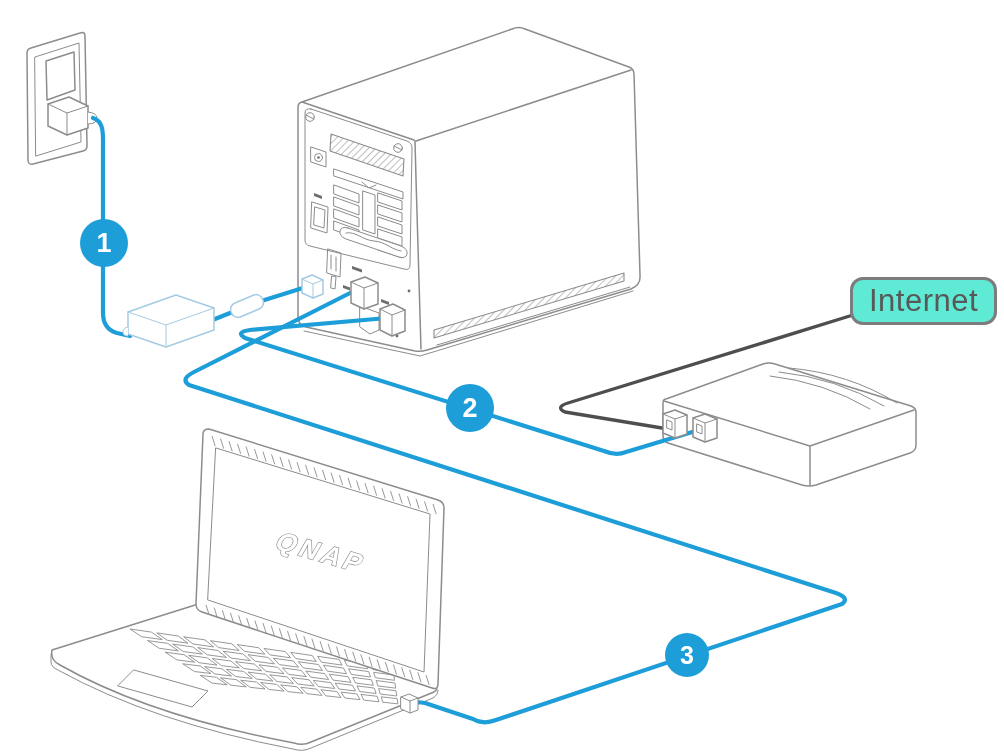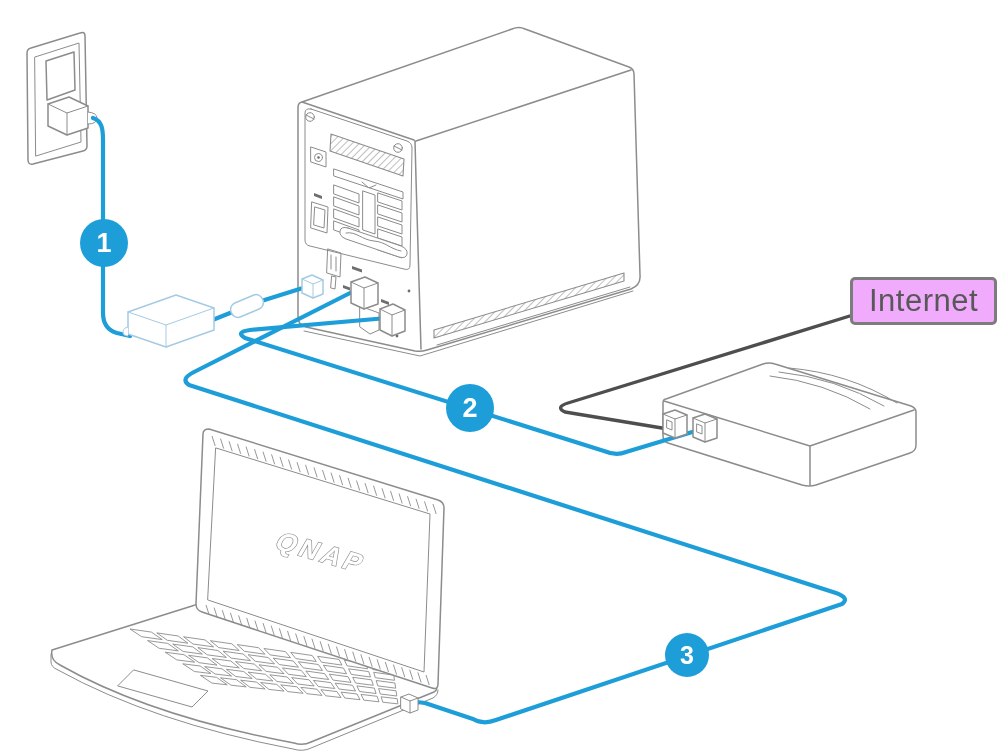--- a/index.html
+++ b/index.html
@@ -23,21 +23,21 @@
 
   .badge{position:absolute;width:48px;height:48px;border-radius:50%;
          background:var(--badge-fill);color:var(--badge-text);
          display:flex;align-items:center;justify-content:center;
          font-size:27px;font-weight:bold;line-height:1;}
   #badge-1{left:80px;top:219px;}
   #badge-2{left:446px;top:384px;}
   #badge-3{left:665px;top:633px;width:44px;height:44px;font-size:25px;}
 
   .internet-box{position:absolute;left:850px;top:277px;width:141px;height:42px;
-                border:3px solid var(--label-border);border-radius:5px;background:#f0abfc;
+                border:3px solid var(--label-border);border-radius:13px;background:#5eead4;
                 display:flex;align-items:center;justify-content:center;
                 font-size:31px;color:var(--label-text);letter-spacing:0.5px;}
 </style>
 </head>
 <body>
 
 <div id="canvas">
 
 <svg id="art" width="1004" height="755" viewBox="0 0 1004 755" xmlns="http://www.w3.org/2000/svg">
   <defs>

